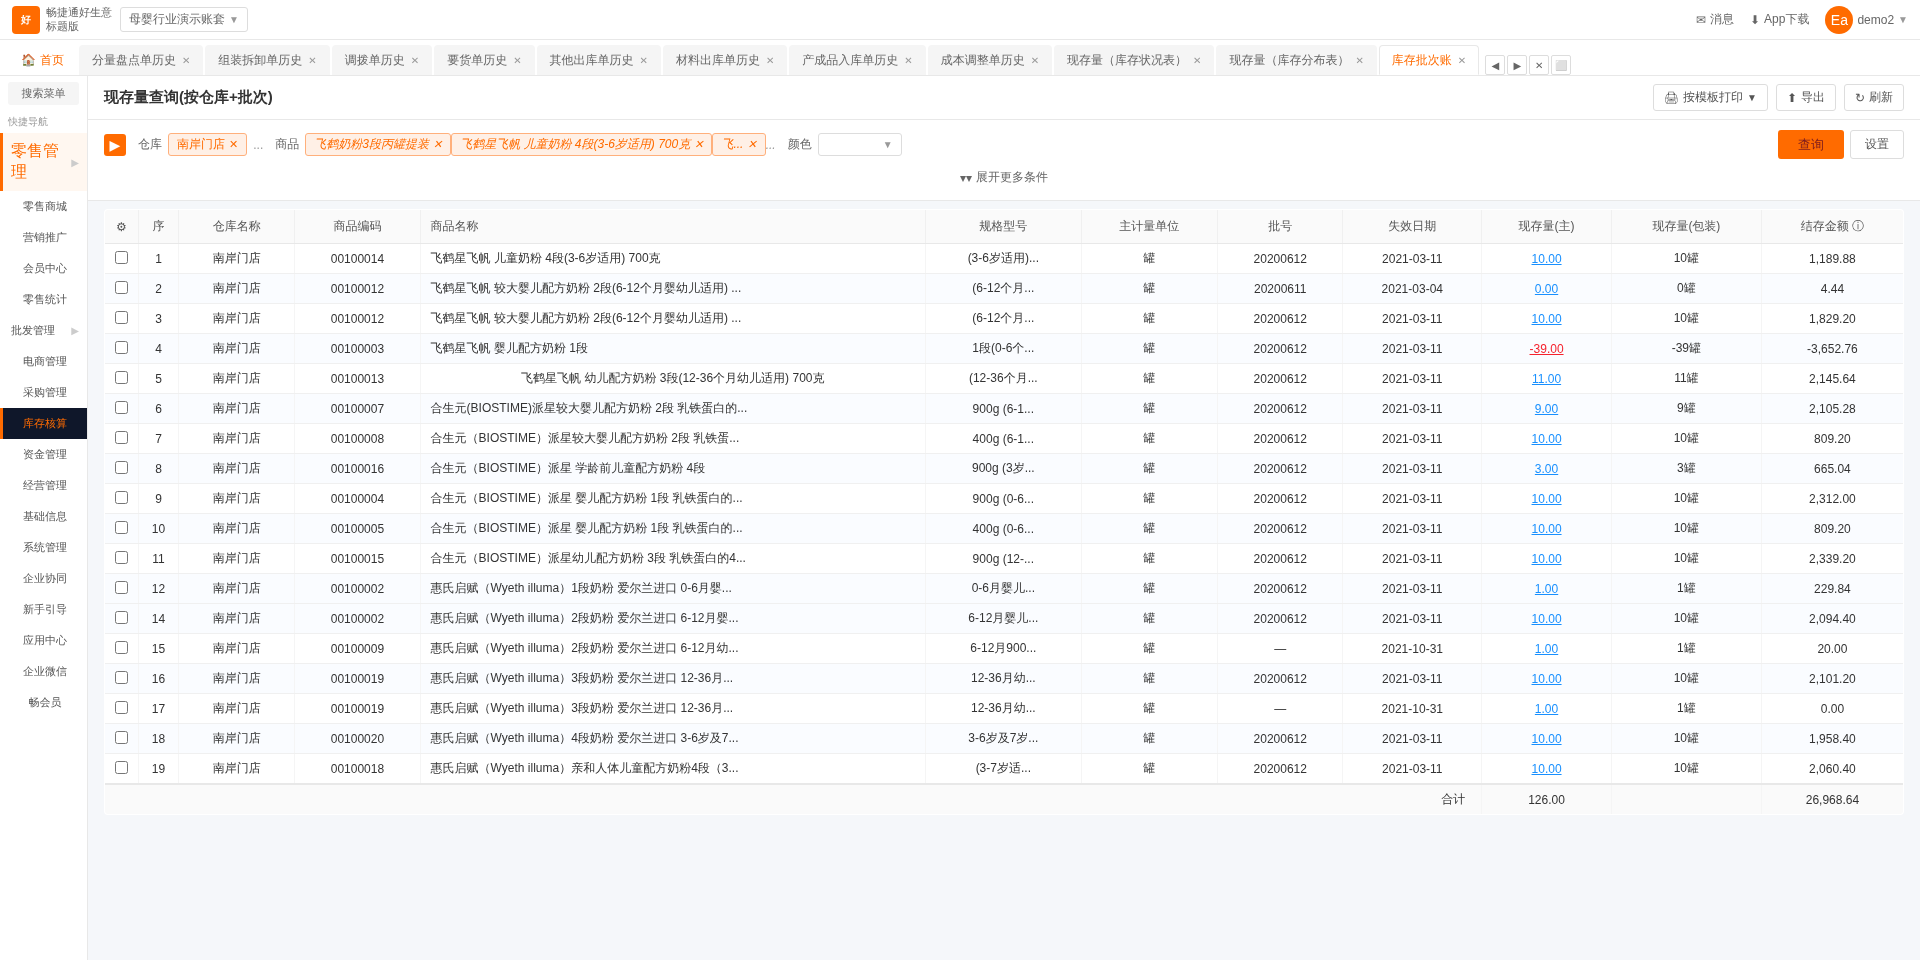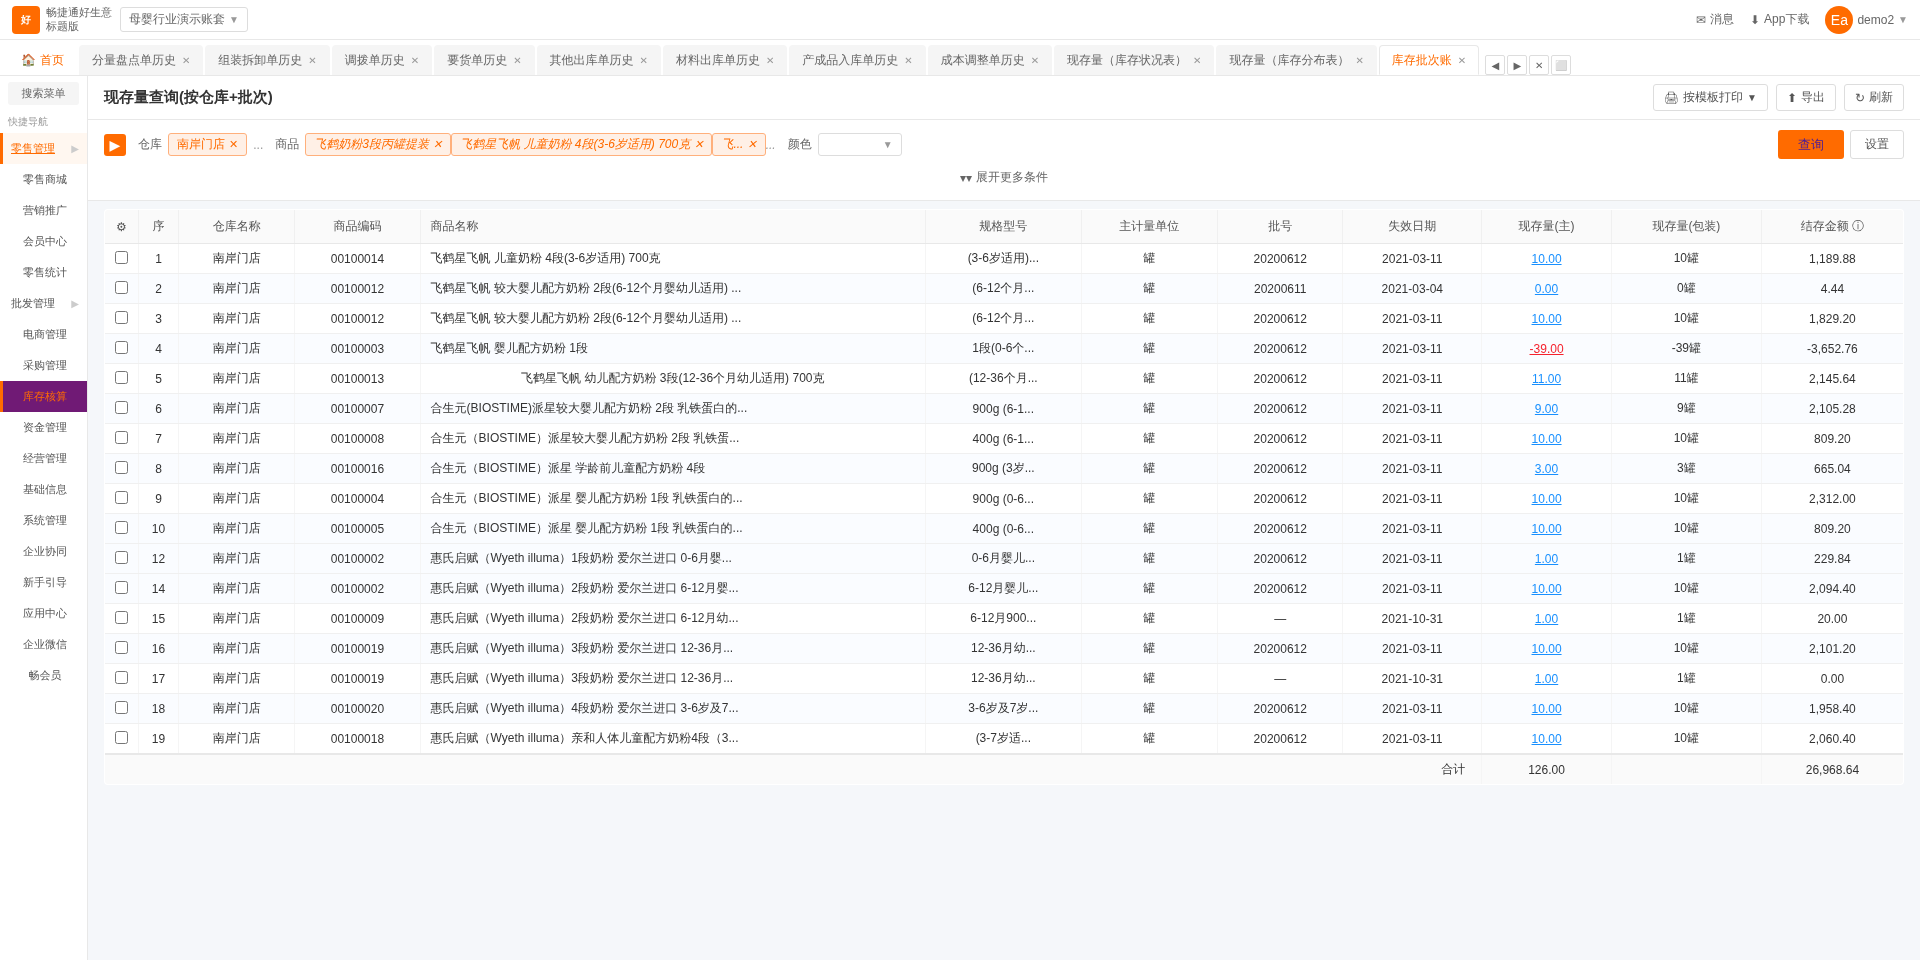--- a/index.html
+++ b/index.html
@@ -27,21 +27,21 @@
     .tab-controls { display: flex; align-items: center; margin-left: 4px; gap: 2px; }
     .tab-ctrl-btn { width: 20px; height: 20px; border: 1px solid #ddd; border-radius: 2px; display: flex; align-items: center; justify-content: center; cursor: pointer; color: #666; font-size: 10px; background: #fff; }
 
     
     .main-layout { display: flex; height: calc(100vh - 76px); }
 
     
     .sidebar { width: 88px; background: #fff; border-right: 1px solid #e8e8e8; display: flex; flex-direction: column; overflow-y: auto; }
     .sidebar-search-btn { width: 100%; padding: 4px; background: #f5f5f5; border: none; border-radius: 3px; font-size: 11px; color: #666; cursor: pointer; text-align: center; }
     .sidebar-item { display: flex; flex-direction: column; align-items: center; padding: 8px 4px; cursor: pointer; color: #555; font-size: 11px; gap: 3px; border-left: 3px solid transparent; }
-    .sidebar-item.active { background: #701a75; color: #ff6b00; border-left-color: #ff6b00; }
+    .sidebar-item.active { background: #0f172a; color: #ff6b00; border-left-color: #ff6b00; }
     .sidebar-item.has-arrow { flex-direction: row; justify-content: space-between; padding: 8px 8px; }
     .sidebar-item.has-arrow .label { font-size: 11px; }
     .sidebar-arrow { font-size: 10px; color: #ccc; }
 
     
     .content { flex: 1; overflow: hidden; display: flex; flex-direction: column; }
 
     
     .page-header { background: #fff; padding: 8px 16px; border-bottom: 1px solid #e8e8e8; display: flex; align-items: center; justify-content: space-between; }
     .page-title { font-size: 15px; font-weight: 600; color: #333; }
@@ -57,21 +57,21 @@
     .filter-item { display: flex; align-items: center; gap: 6px; }
     .filter-label { font-size: 12px; color: #666; white-space: nowrap; }
     .filter-tag { display: inline-flex; align-items: center; gap: 4px; padding: 2px 8px; background: #fff0e6; border: 1px solid #ffb07c; border-radius: 3px; font-size: 12px; color: #ff6b00; }
     .filter-tag .close { color: #ff6b00; cursor: pointer; font-size: 11px; }
     .filter-more { color: #999; font-size: 12px; cursor: pointer; }
     .filter-product-tags { display: flex; align-items: center; flex-wrap: wrap; font-style: italic; }
     .filter-color-label { font-size: 12px; color: #666; }
     .filter-color-select { display: flex; align-items: center; gap: 4px; border: 1px solid #ddd; border-radius: 3px; padding: 2px 8px; background: #fff; font-size: 12px; color: #333; cursor: pointer; min-width: 80px; }
     .filter-chevron { color: #999; font-size: 10px; margin-left: 4px; }
     .filter-expand-more { display: flex; align-items: center; justify-content: center; padding: 4px; color: #666; font-size: 12px; cursor: pointer; gap: 4px; }
-    .btn-query { padding: 5px 20px; background: #ff6b00; border: none; border-radius: 3px; color: #4c1d95; font-size: 13px; cursor: pointer; }
+    .btn-query { padding: 5px 20px; background: #ff6b00; border: none; border-radius: 3px; color: #7f1d1d; font-size: 13px; cursor: pointer; }
     .btn-settings { padding: 5px 14px; background: #fff; border: 1px solid #ddd; border-radius: 3px; color: #555; font-size: 12px; cursor: pointer; }
 
     
     .table-container { flex: 1; overflow: auto; padding: 0 16px 16px; background: #f5f7fa; }
     .data-table { width: 100%; border-collapse: collapse; background: #fff; border: 1px solid #e8e8e8; border-radius: 4px; overflow: hidden; margin-top: 8px; }
     .data-table th { background: #fafafa; border-bottom: 1px solid #e8e8e8; border-right: 1px solid #f0f0f0; padding: 8px 10px; font-size: 12px; font-weight: 500; color: #555; text-align: center; white-space: nowrap; }
     .data-table td { border-bottom: 1px solid #f0f0f0; border-right: 1px solid #f5f5f5; padding: 6px 10px; font-size: 12px; color: #333; text-align: center; }
     .data-table td:nth-child(5), .data-table th:nth-child(5) { text-align: left; }
     .data-table .col-name { text-align: left; }
     .number-link { color: #1890ff; text-decoration: underline; cursor: pointer; }
@@ -182,21 +182,21 @@
 
 <div class="main-layout">
 
   <div class="sidebar">
     <div style="padding:6px 8px;">
       <button class="sidebar-search-btn">搜索菜单</button>
     </div>
     <div style="padding:4px 8px;font-size:10px;color:#999;">快捷导航</div>
 
     <div class="sidebar-item has-arrow" style="background:#fff7f0;border-left:3px solid #ff6b00;">
-      <span class="label" style="color:#ff6b00;font-size:11px;text-decoration:underline;">零售管理</span>
+      <span class="label" style="color:#ff6b00;font-size:16px;">零售管理</span>
       <span class="sidebar-arrow">▶</span>
     </div>
     <div class="sidebar-item">
       <span style="font-size:11px;text-align:left;">零售商城</span>
     </div>
     <div class="sidebar-item">
       <span style="font-size:11px;">营销推广</span>
     </div>
     <div class="sidebar-item">
       <span style="font-size:11px;">会员中心</span>
@@ -466,20 +466,34 @@
     <td>00100005</td>
     <td class="col-name" style="max-width:300px;overflow:hidden;text-overflow:ellipsis;white-space:nowrap;">合生元（BIOSTIME）派星 婴儿配方奶粉 1段 乳铁蛋白的...</td>
     <td>400g (0-6...</td>
     <td>罐</td>
     <td>20200612</td>
     <td>2021-03-11</td>
     <td><span class="number-link ">10.00</span></td>
     <td class="">10罐</td>
     <td class="">809.20</td>
   </tr>
+            <tr class="row-odd">
+    <td class="gear-col"><input type="checkbox" style="cursor: pointer;"></td>
+    <td class="no-col">11</td>
+    <td>南岸门店</td>
+    <td>00100015</td>
+    <td class="col-name" style="max-width:300px;overflow:hidden;text-overflow:ellipsis;white-space:nowrap;">合生元（BIOSTIME）派星幼儿配方奶粉 3段 乳铁蛋白的4...</td>
+    <td>900g (12-...</td>
+    <td>罐</td>
+    <td>20200612</td>
+    <td>2021-03-11</td>
+    <td><span class="number-link ">10.00</span></td>
+    <td class="">10罐</td>
+    <td class="">2,339.20</td>
+  </tr>
             <tr class="row-even">
     <td class="gear-col"><input type="checkbox" style="cursor: pointer;"></td>
     <td class="no-col">12</td>
     <td>南岸门店</td>
     <td>00100002</td>
     <td class="col-name" style="max-width:300px;overflow:hidden;text-overflow:ellipsis;white-space:nowrap;">惠氏启赋（Wyeth illuma）1段奶粉 爱尔兰进口 0-6月婴...</td>
     <td>0-6月婴儿...</td>
     <td>罐</td>
     <td>20200612</td>
     <td>2021-03-11</td>

